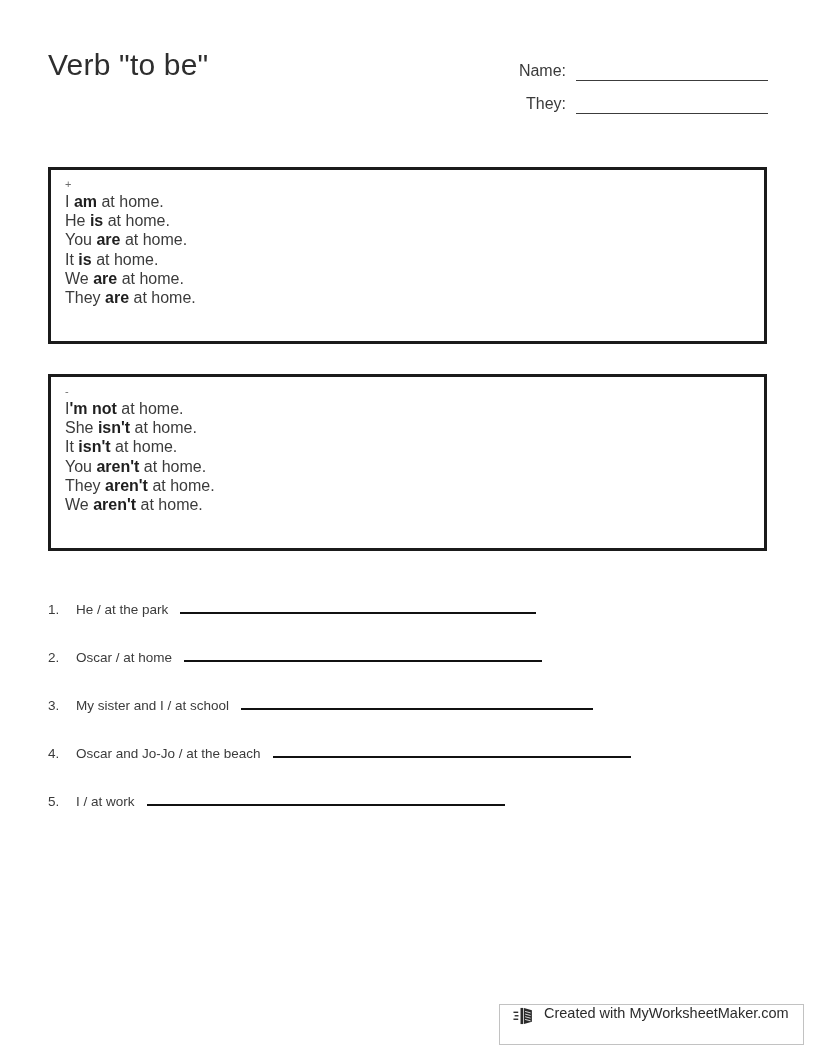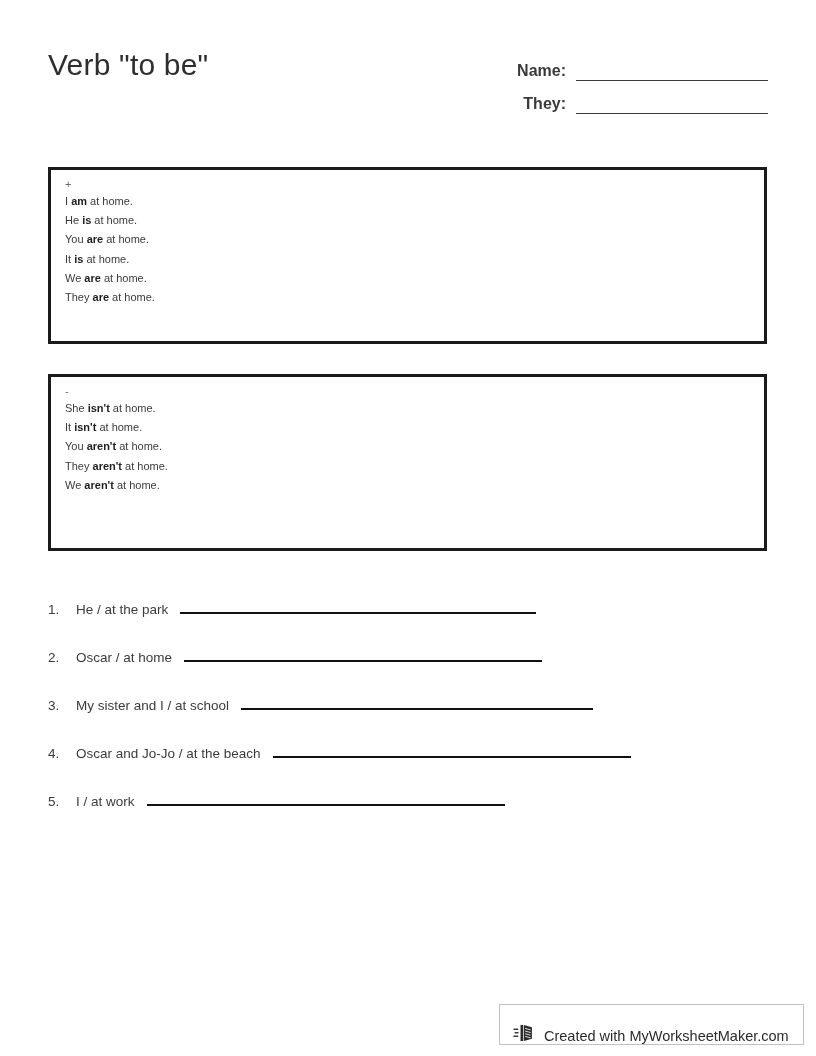--- a/index.html
+++ b/index.html
@@ -38,21 +38,20 @@
     font-weight: 400;
     color: #2e2e2e;
     letter-spacing: 0.2px;
     white-space: nowrap;
   }
   .meta-fields {
     position: absolute;
     right: 48px;
     top: 8px;
     width: 290px;
-    font-weight: bold;
   }
   .meta-row {
     display: flex;
     align-items: flex-end;
     justify-content: flex-end;
     height: 33px;
   }
   .meta-label {
     font-size: 16px;
     color: #3a3a3a;
@@ -87,21 +86,21 @@
     line-height: 11px;
     height: 13px;
     font-weight: 400;
   }
   .sentence-list {
     list-style: none;
     margin: 0;
     padding: 0;
   }
   .sentence {
-    font-size: 11px;
+    font-size: 16px;
     line-height: 19.2px;
     color: #3b3b3b;
     white-space: nowrap;
   }
   .sentence b {
     color: #1f1f1f;
     font-weight: 700;
   }
 
   
@@ -143,21 +142,21 @@
   .footer-badge {
     position: absolute;
     left: 499px;
     top: 1004px;
     width: 305px;
     height: 41px;
     border: 1px solid #c2c2c2;
     background: #ffffff;
     box-sizing: border-box;
     display: flex;
-    align-items: flex-end;
+    align-items: flex-start;
     padding-left: 13px;
   }
   .badge-logo {
     width: 22px;
     height: 22px;
     flex: 0 0 22px;
     margin-right: 9px;
     display: block;
   }
   .badge-text {
@@ -197,20 +196,21 @@
           <div class="sentence"><span>We </span><b>are</b><span> at home.</span></div>
           <div class="sentence"><span>They </span><b>are</b><span> at home.</span></div>
         </div>
     </div>
   </div>
 
   <div class="example-box" id="box-negative">
     <div class="box-inner">
       <div class="box-sign">-</div>
       <div class="sentence-list" id="negative-sentences">
+          <div class="sentence"><span>I</span><b>'m not</b><span> at home.</span></div>
           <div class="sentence"><span>She </span><b>isn't</b><span> at home.</span></div>
           <div class="sentence"><span>It </span><b>isn't</b><span> at home.</span></div>
           <div class="sentence"><span>You </span><b>aren't</b><span> at home.</span></div>
           <div class="sentence"><span>They </span><b>aren't</b><span> at home.</span></div>
           <div class="sentence"><span>We </span><b>aren't</b><span> at home.</span></div>
         </div>
     </div>
   </div>
 
   <div class="exercises" id="exercise-list">

